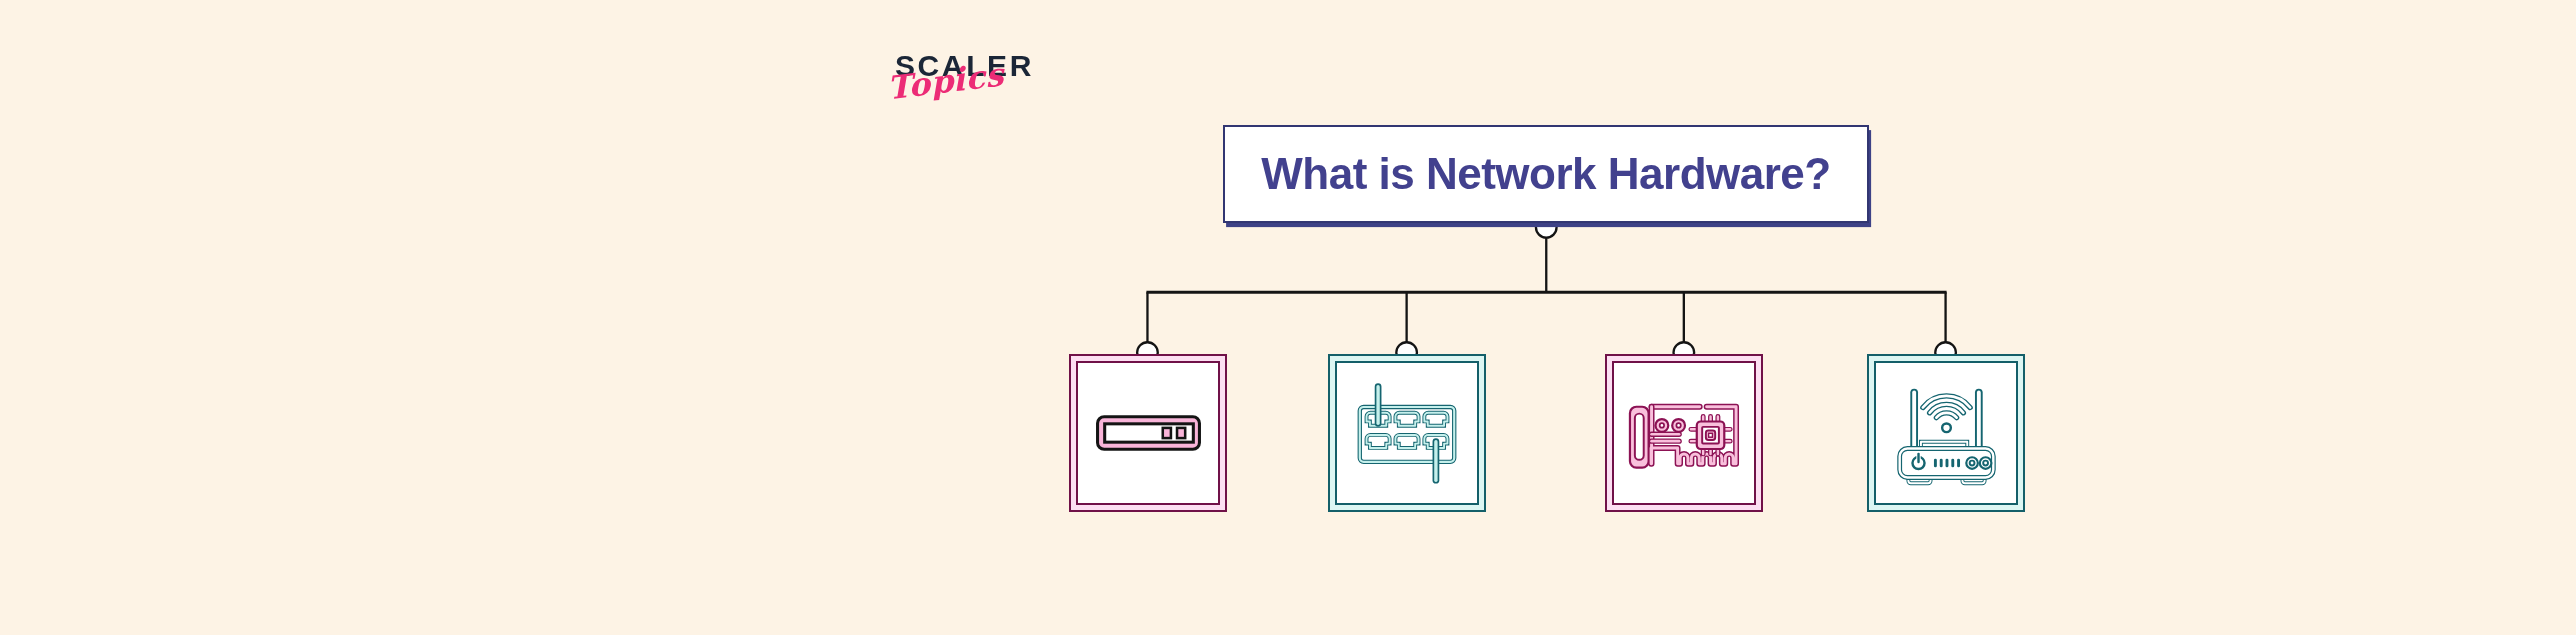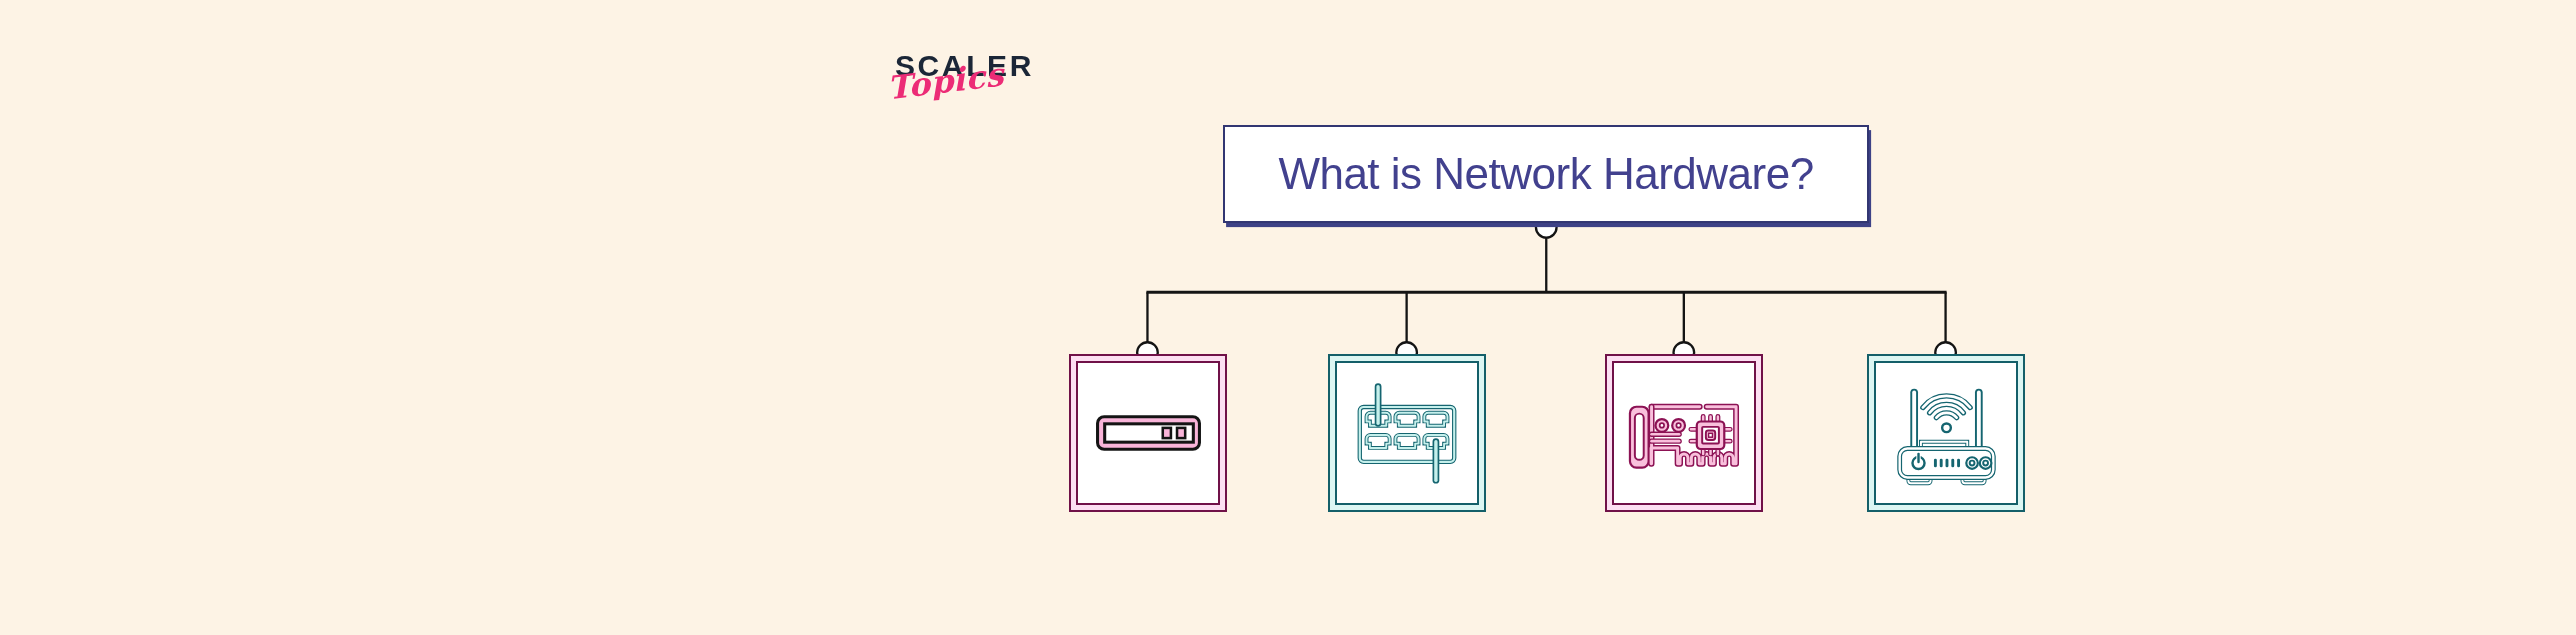--- a/index.html
+++ b/index.html
@@ -28,21 +28,21 @@
   
   .title-box{
     position:absolute;left:1223px;top:125px;width:646px;height:98px;
     box-sizing:border-box;background:#fff;
     border:2.1px solid var(--title-border,#323672);
     box-shadow:2.6px 4.6px 0 -0.5px var(--title-shadow,#3d4186);
     display:flex;align-items:center;justify-content:center;
     z-index:2;
   }
   .title-text{
-    font-size:44px;font-weight:normal;letter-spacing:-0.5px;
+    font-size:44px;font-weight:bold;letter-spacing:-0.5px;
     color:var(--title-ink,#42418e);white-space:nowrap;
   }
 
   
   .connectors{position:absolute;left:0;top:0;z-index:1;}
   .c-line{stroke:var(--connector,#141414);fill:none;}
   .c-dot{stroke:var(--connector,#141414);fill:#fff;}
 
   
   .node{

